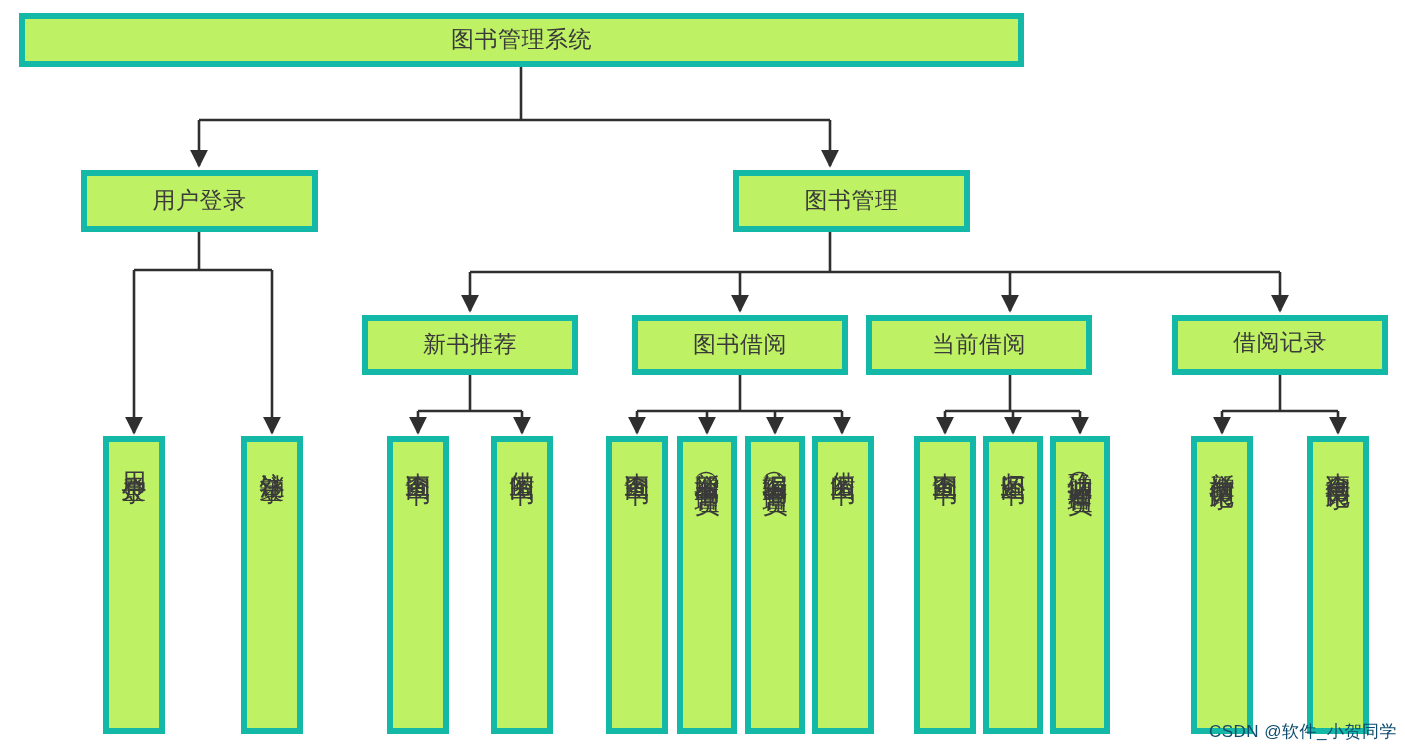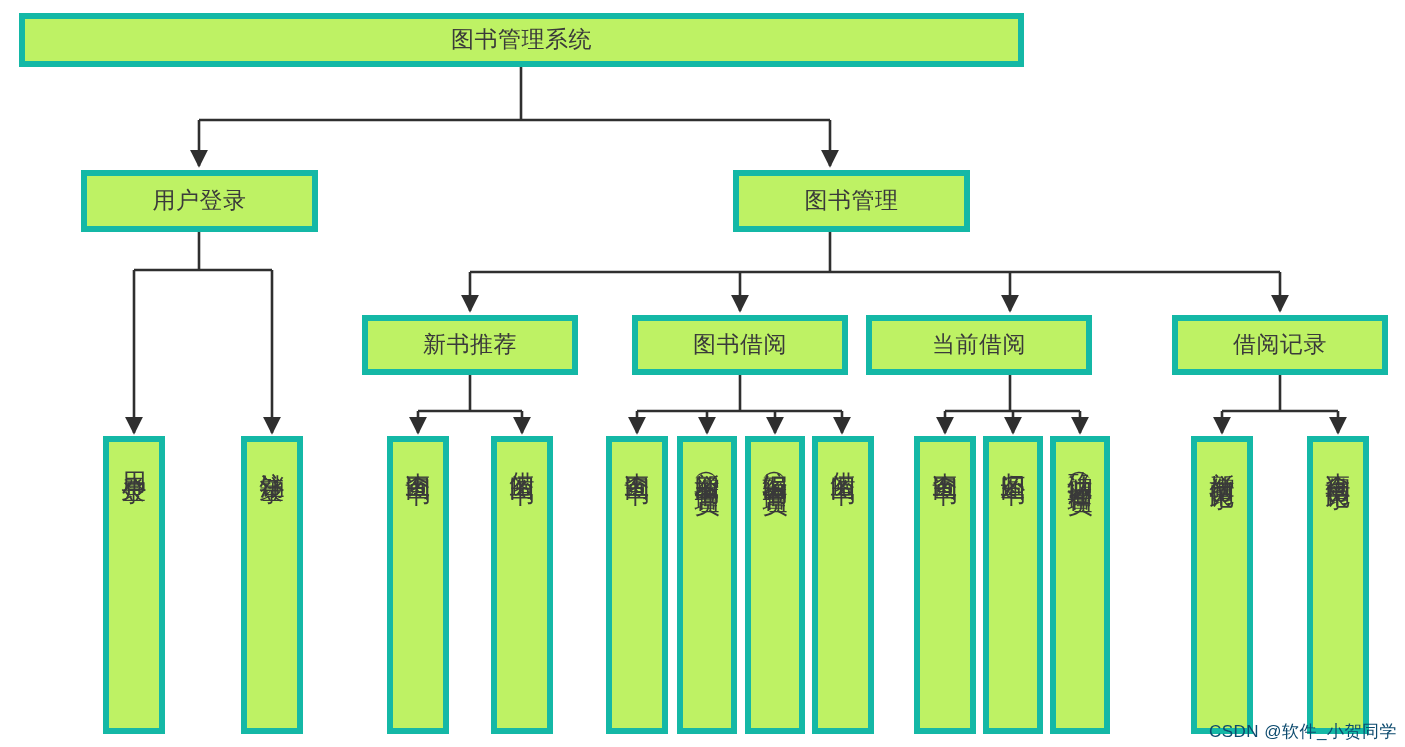--- a/index.html
+++ b/index.html
@@ -140,21 +140,21 @@
 
   <div class="node horiz" style="left:362px; top:315px; width:216px; height:60px;">
     <span class="lbl">新书推荐</span>
   </div>
   <div class="node horiz" style="left:632px; top:315px; width:216px; height:60px;font-family:Liberation Serif, serif;">
     <span class="lbl">图书借阅</span>
   </div>
   <div class="node horiz" style="left:866px; top:315px; width:226px; height:60px;">
     <span class="lbl">当前借阅</span>
   </div>
-  <div class="node horiz" style="left:1172px; top:315px; width:216px; height:60px;">
+  <div class="node horiz" style="left:1172px; top:315px; width:216px; height:60px;font-family:Liberation Mono, monospace;">
     <span class="lbl">借阅记录</span>
   </div>
 
   <div class="node vert" style="left:103px; top:436px; width:62px; height:298px;">
     <span class="lbl">用户登录</span>
   </div>
   <div class="node vert" style="left:241px; top:436px; width:62px; height:298px;">
     <span class="lbl">注销登录</span>
   </div>
 

